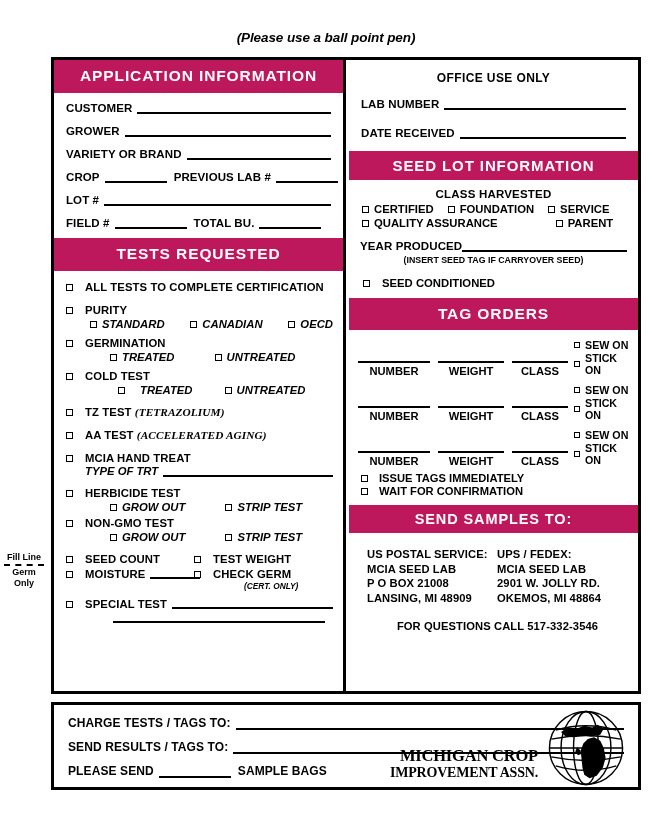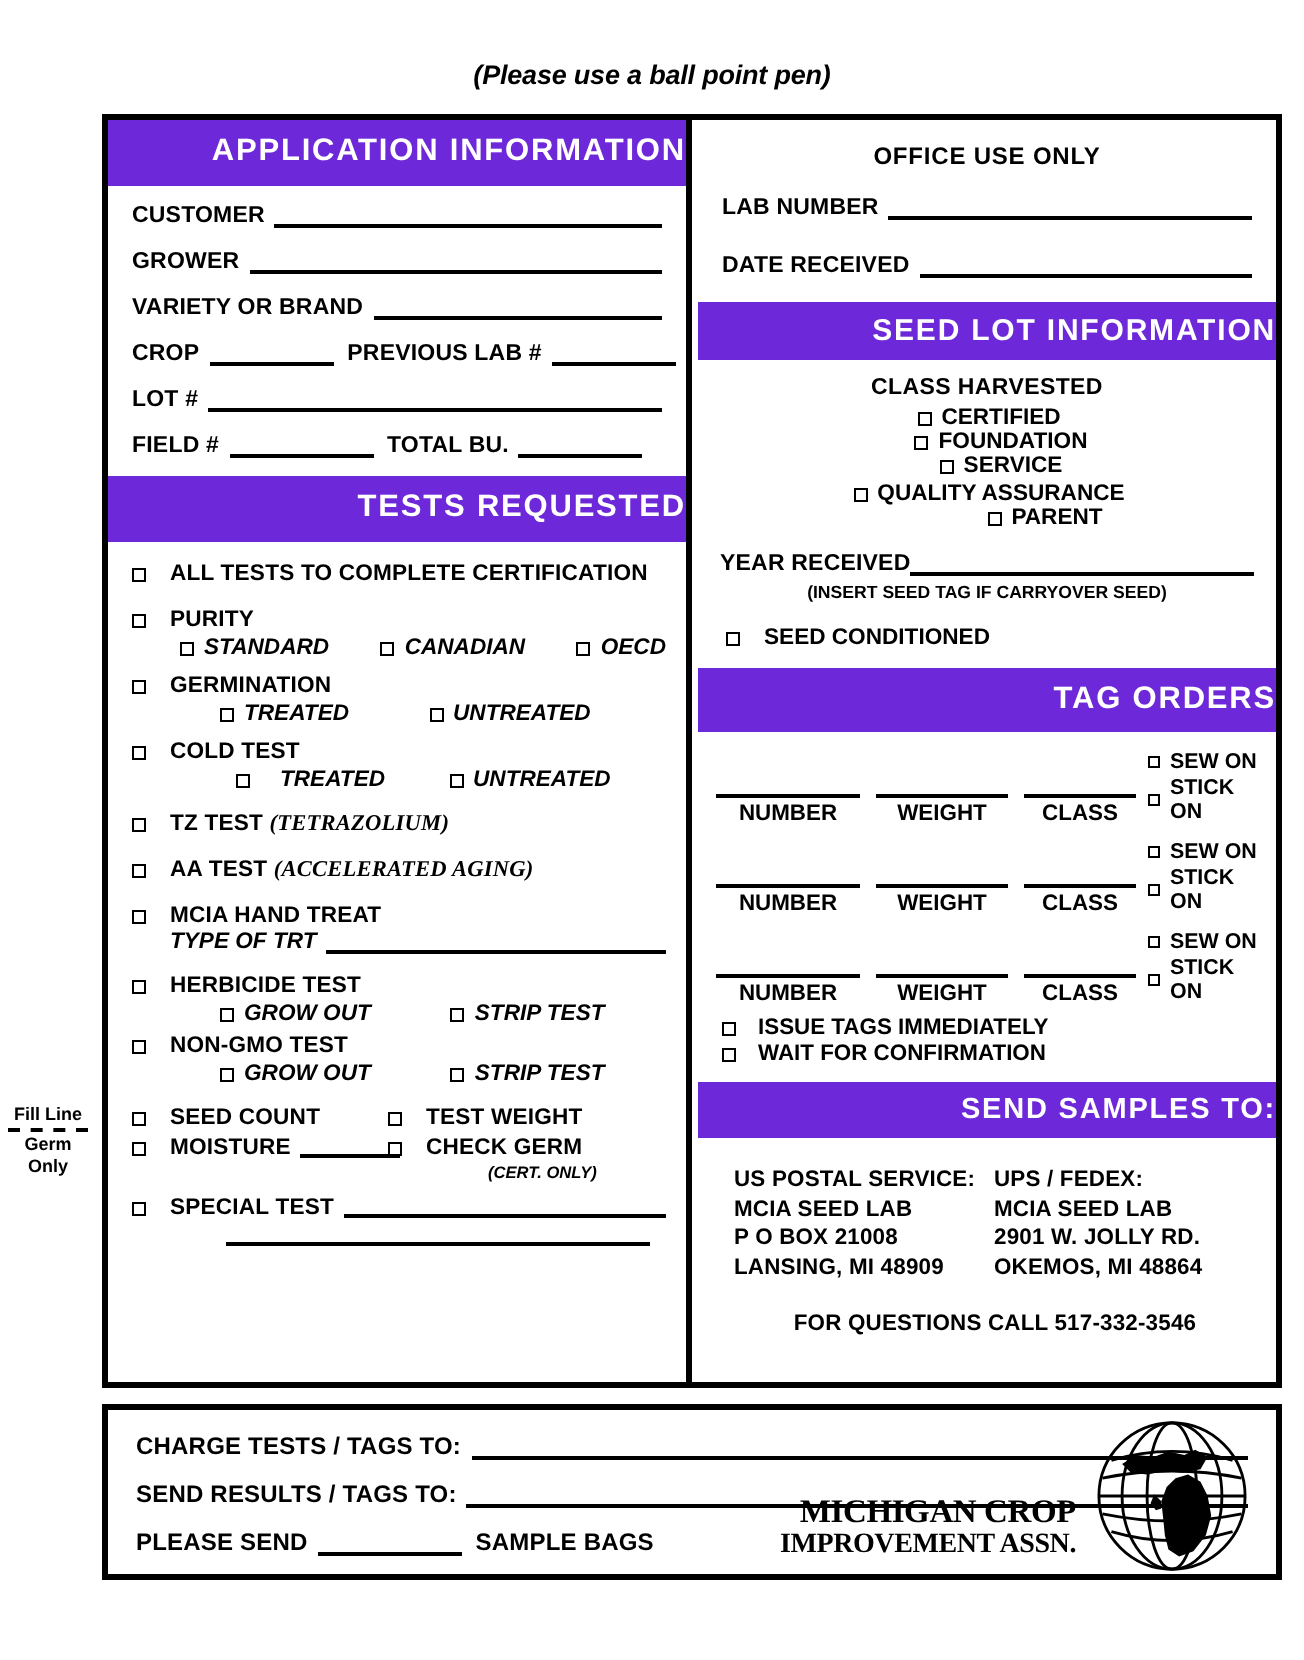--- a/index.html
+++ b/index.html
@@ -48,22 +48,22 @@
   .col-left {
     position: absolute; left: 0; top: 0; width: 292px; height: 100%;
     border-right: 3px solid #000;
   }
   .col-right {
     position: absolute; left: 295px; top: 0; right: 0; height: 100%;
   }
 
   
   .bar {
-    background: #6d28d9; color: #fff;
-    text-align: right;
+    background: #be185d; color: #fff;
+    text-align: center;
     font-weight: bold;
     letter-spacing: 0.9px;
   }
   .bar-app   { font-size: 15.5px; padding: 7px 0 8px; }
   .bar-tests { font-size: 15.5px; padding: 7px 0 8px; }
   .bar-seed  { font-size: 15px;   padding: 6px 0 6px; }
   .bar-tag   { font-size: 15.5px; padding: 7px 0 7px; }
   .bar-send  { font-size: 14.5px; padding: 6px 0 6px; }
 
   .white-block { background: #fff; }
@@ -116,21 +116,21 @@
   .two-col-tests { display: flex; }
   .two-col-tests .left-c { width: 128px; }
   .two-col-tests .right-c { flex: 1; }
 
   .special-rule { border-bottom: 2px solid #000; height: 12px; margin: 0 8px 0 47px; }
 
   
   .seedlot { padding: 8px 11px 7px 11px; font-size: 11.3px; font-weight: bold; }
   .center { text-align: center; }
   .class-head { font-size: 11.5px; letter-spacing: 0.2px; margin-bottom: 3px; }
-  .class-row { display: flex; align-items: center; margin-bottom: 2px; flex-direction: column; }
+  .class-row { display: flex; align-items: center; margin-bottom: 2px; }
   .class-row .item { display: flex; align-items: center; }
   .class-row .cb { margin-right: 5px; }
   .small-note { font-size: 8.8px; font-weight: bold; text-align: center; letter-spacing: 0; }
   .cond-row { display: flex; align-items: center; margin-bottom: 2px; }
   .cond-row .cb { margin-right: 12px; }
 
   
   .tagorders { padding: 9px 9px 7px 9px; font-size: 11.2px; font-weight: bold; }
   .tag-group { display: flex; align-items: flex-end; margin-bottom: 7px; }
   .tag-fields { display: flex; flex: 1 1 auto; }
@@ -398,21 +398,21 @@
             <span class="cb"></span>
             <span>QUALITY ASSURANCE</span>
           </span>
           <span class="item" style="margin-left:58px;">
             <span class="cb"></span>
             <span>PARENT</span>
           </span>
         </div>
 
         <div class="row" style="margin-top:11px;">
-          <span>YEAR RECEIVED</span>
+          <span>YEAR PRODUCED</span>
           <span class="rule" style="margin-left:0;"></span>
         </div>
         <div class="small-note" style="margin-top:3px;">(INSERT SEED TAG IF CARRYOVER SEED)</div>
 
         <div style="height:12px;"></div>
 
         <div class="cond-row" style="margin-left:3px;">
           <span class="cb"></span>
           <span>SEED CONDITIONED</span>
         </div>

